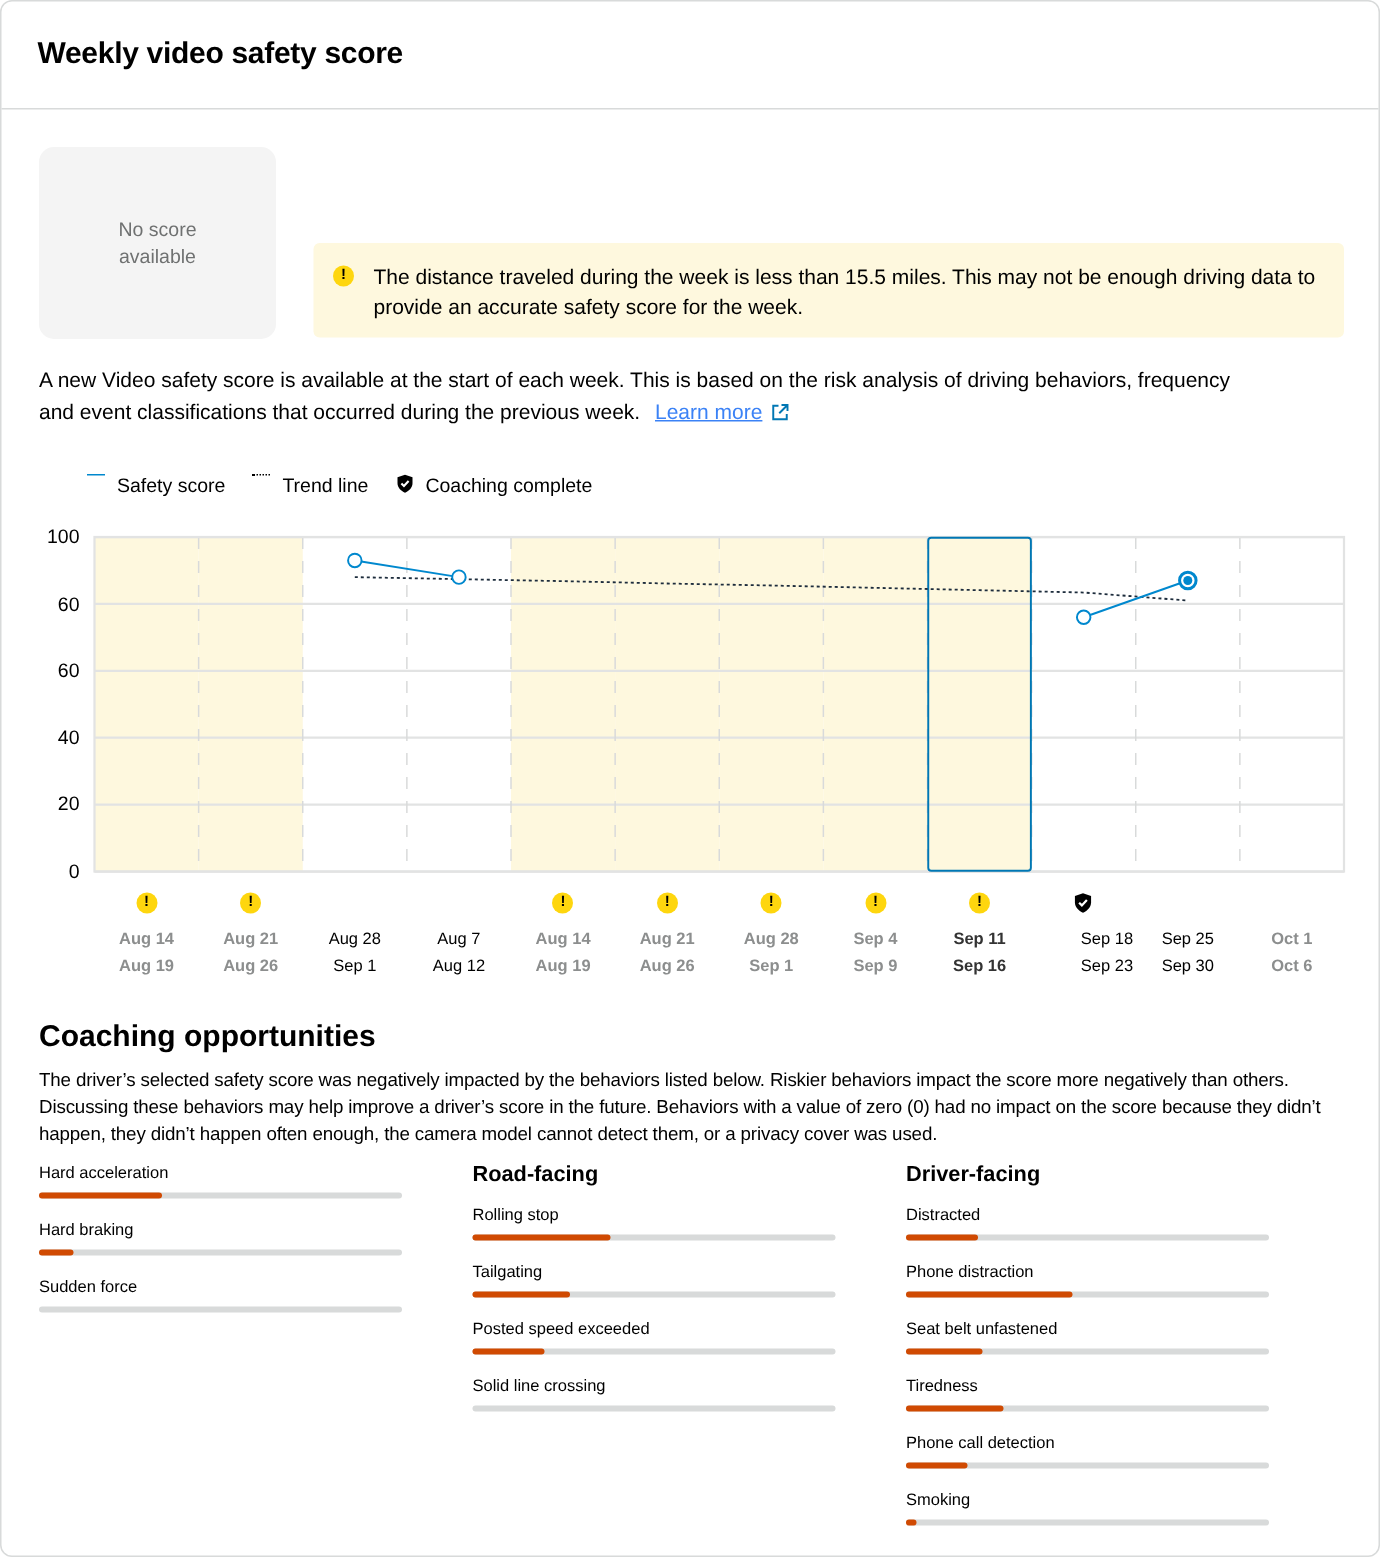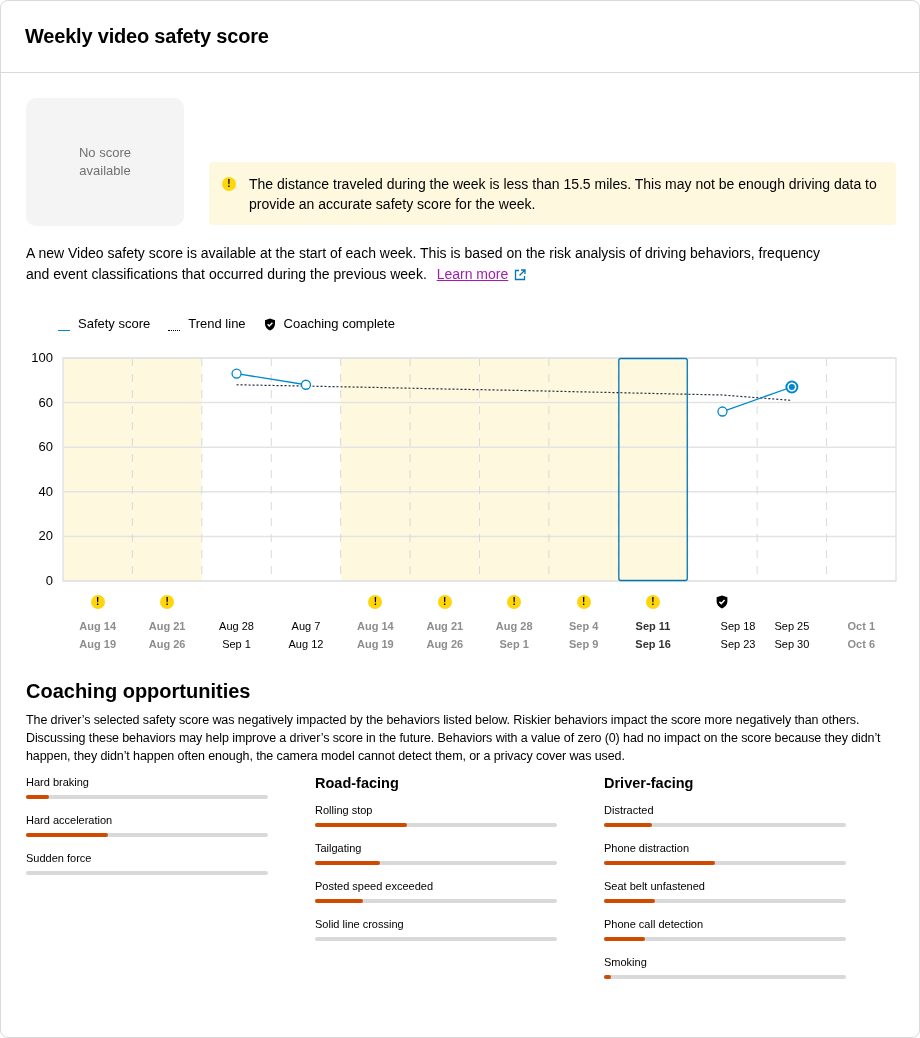--- a/index.html
+++ b/index.html
@@ -4,24 +4,24 @@
 <style>
   * { box-sizing: border-box; margin: 0; padding: 0; }
   body { width: 920px; height: 1038px; background: #ffffff; font-family: "Liberation Sans", sans-serif; color: #000; overflow: hidden; }
   .card { position: absolute; left: 0; top: 0; width: 920px; height: 1038px; border: 1px solid #d8dada; border-radius: 8px; background: #fff; }
   .header { height: 72px; border-bottom: 1px solid #d8dada; padding: 0 24px; display: flex; align-items: center; }
   .header h1 { font-size: 20px; font-weight: 700; letter-spacing: -0.2px; }
   .score-box { position: absolute; left: 25px; top: 97px; width: 158px; height: 128px; background: #f4f4f4; border-radius: 10px; display: flex; align-items: center; justify-content: center; text-align: center; color: #6f7171; font-size: 13px; line-height: 18px; }
   .alert { position: absolute; left: 208px; top: 161px; width: 687px; height: 63px; background: #fef8de; border-radius: 4px; padding: 12px 16px 0 40px; font-size: 14px; line-height: 20px; color: #000; }
   .alert-icon { position: absolute; left: 13px; top: 15px; width: 14px; height: 14px; border-radius: 50%; background: #fed60e; color: #000; font-size: 10px; font-weight: 700; text-align: center; line-height: 14px; }
   .desc { position: absolute; left: 25px; top: 242px; width: 800px; font-size: 14px; line-height: 21px; }
-  .desc a { color: #a21caf; text-decoration: underline; margin-left: 6px; }
+  .desc a { color: #3b82f6; text-decoration: underline; margin-left: 6px; }
   .ext-icon { display: inline-block; vertical-align: -2px; margin-left: 6px; }
   .legend { position: absolute; left: 57px; top: 315px; display: flex; align-items: center; font-size: 13px; color: #000; }
-  .legend .item { display: flex; align-items: flex-end; margin-right: 18px; }
+  .legend .item { display: flex; align-items: flex-start; margin-right: 18px; }
   .legend .sw-line { width: 12px; height: 0; border-top: 1.5px solid #0088ce; margin-right: 8px; }
   .legend .sw-dot { width: 12px; height: 0; border-top: 1.5px dotted #000; margin-right: 8px; }
   .legend .sw-shield { margin-right: 8px; }
   .chart { position: absolute; left: 20px; top: 345px; }
   .ylabels { position: absolute; left: 24px; top: 349px; width: 28px; font-size: 13px; }
   .ylabels span { position: absolute; right: 0; }
   .xcol { position: absolute; width: 70px; text-align: center; font-size: 11px; line-height: 18px; }
   .xcol.muted { color: #8c8e8e; font-weight: bold; }
   .xcol.dark { color: #000; }
   .xcol.bold { color: #333; font-weight: 700; }
@@ -189,29 +189,29 @@
         <div>Oct 6</div>
       </div>
     </div>
 
   <h2 class="coach">Coaching opportunities</h2>
   <p class="coach-desc">The driver’s selected safety score was negatively impacted by the behaviors listed below. Riskier behaviors impact the score more negatively than others. Discussing these behaviors may help improve a driver’s score in the future. Behaviors with a value of zero (0) had no impact on the score because they didn’t happen, they didn’t happen often enough, the camera model cannot detect them, or a privacy cover was used.</p>
 
   <div id="cats">
       <div class="cat" style="left: 25px;">
         <div class="beh">
+          <div class="beh-label">Hard acceleration</div>
+          <div class="bar">
+            <div class="bar-fill" style="width: 34%;"></div>
+          </div>
+        </div>
+        <div class="beh">
           <div class="beh-label">Hard braking</div>
           <div class="bar">
             <div class="bar-fill" style="width: 9.5%;"></div>
-          </div>
-        </div>
-        <div class="beh">
-          <div class="beh-label">Hard acceleration</div>
-          <div class="bar">
-            <div class="bar-fill" style="width: 34%;"></div>
           </div>
         </div>
         <div class="beh">
           <div class="beh-label">Sudden force</div>
           <div class="bar">
             <div class="bar-fill" style="width: 0%;"></div>
           </div>
         </div>
       </div>
       <div class="cat" style="left: 314px;">
@@ -255,20 +255,26 @@
             <div class="bar-fill" style="width: 46%;"></div>
           </div>
         </div>
         <div class="beh">
           <div class="beh-label">Seat belt unfastened</div>
           <div class="bar">
             <div class="bar-fill" style="width: 21%;"></div>
           </div>
         </div>
         <div class="beh">
+          <div class="beh-label">Tiredness</div>
+          <div class="bar">
+            <div class="bar-fill" style="width: 27%;"></div>
+          </div>
+        </div>
+        <div class="beh">
           <div class="beh-label">Phone call detection</div>
           <div class="bar">
             <div class="bar-fill" style="width: 17%;"></div>
           </div>
         </div>
         <div class="beh">
           <div class="beh-label">Smoking</div>
           <div class="bar">
             <div class="bar-fill" style="width: 3%;"></div>
           </div>

